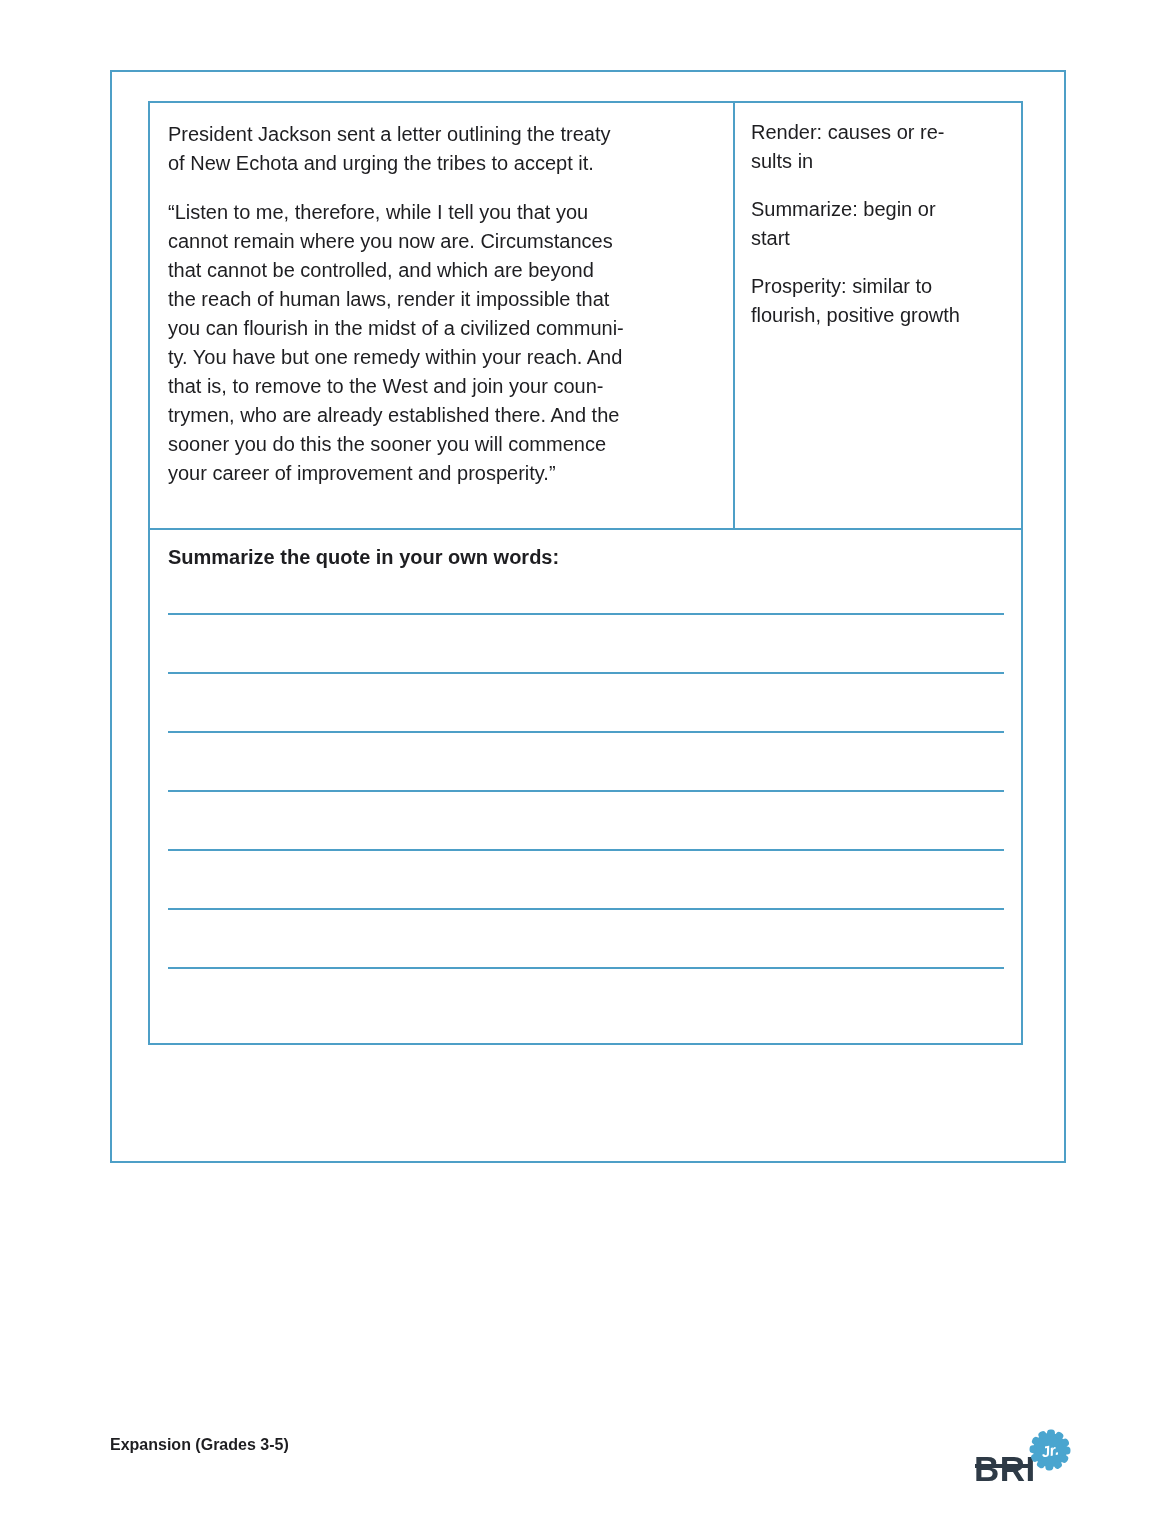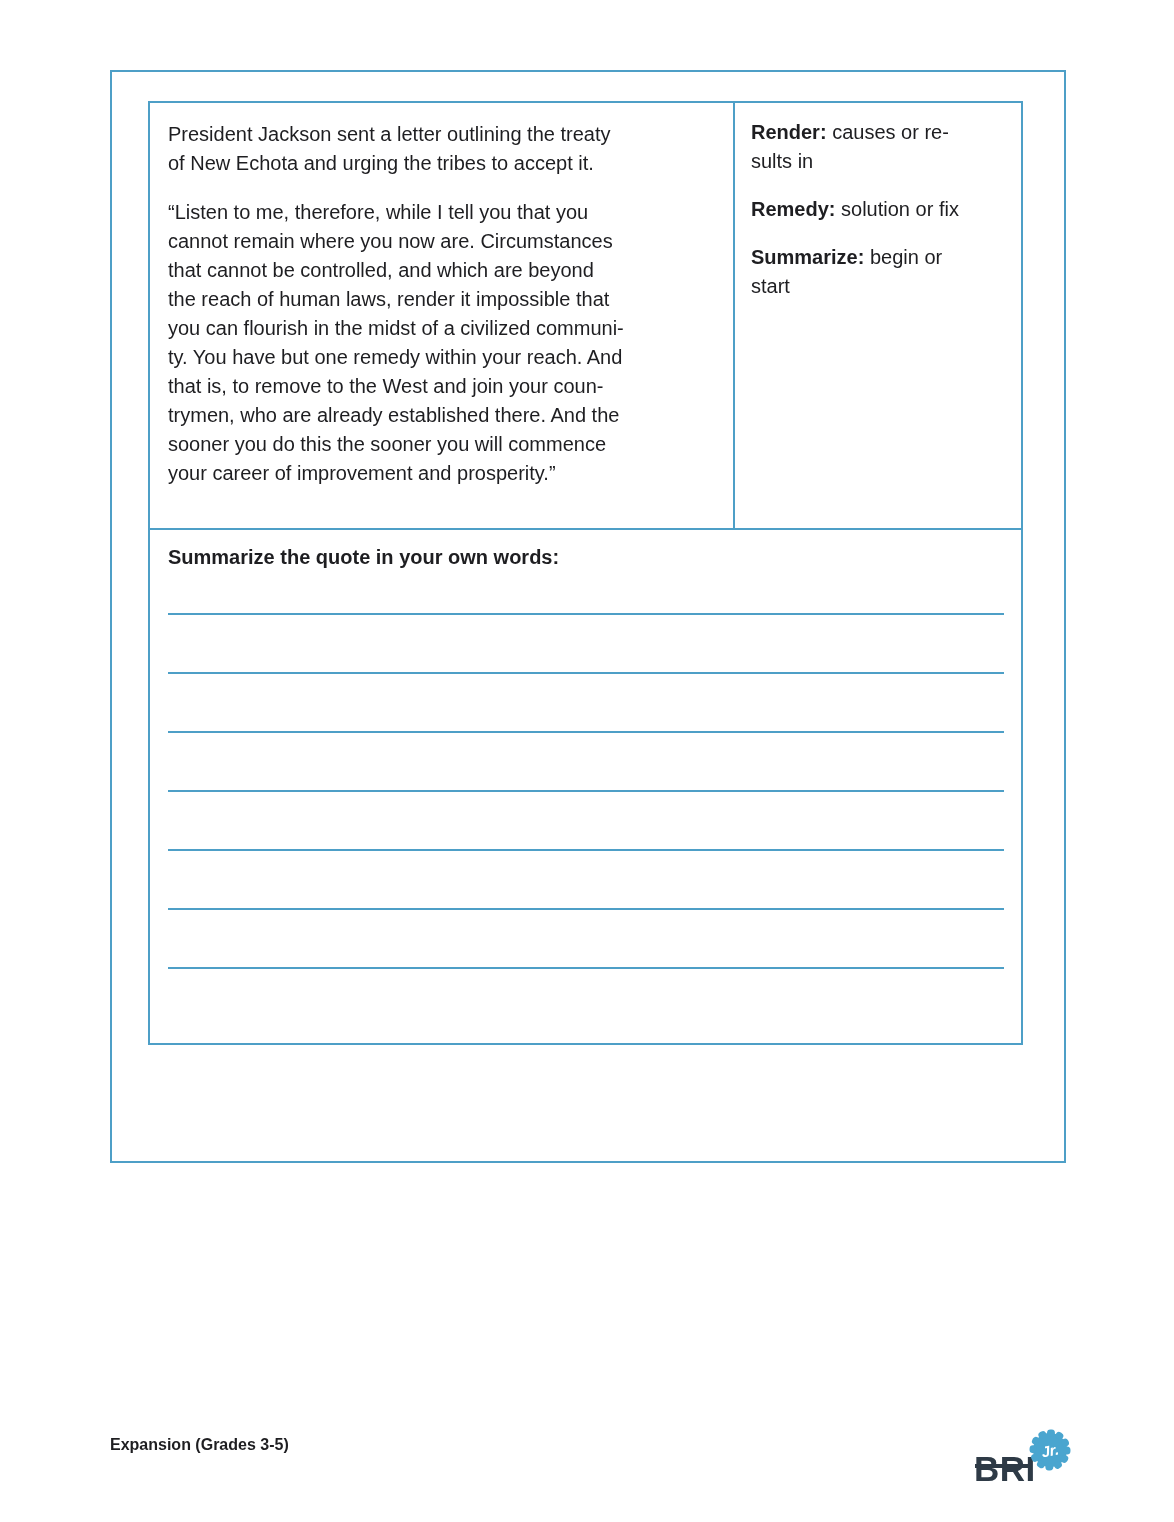--- a/index.html
+++ b/index.html
@@ -51,21 +51,21 @@
   .vocab-cell{
     flex:1;
     box-sizing:border-box;
     padding:15px 12px 0 16px;
   }
   .vocab-item{
     margin:0 0 19px 0;
     font-size:20px;line-height:29px;
     white-space:pre-line;
   }
-  .vocab-item strong{font-weight:700;}
+  .vocab-item strong{font-weight:400;}
   .summary-cell{
     flex:1;
     box-sizing:border-box;
     padding:13px 17px 0 18px;
   }
   .summary-prompt{
     margin:0;
     font-size:20px;line-height:29px;font-weight:700;
   }
   .write-line{
@@ -130,23 +130,24 @@
 ty. You have but one remedy within your reach. And
 that is, to remove to the West and join your coun-
 trymen, who are already established there. And the
 sooner you do this the sooner you will commence
 your career of improvement and prosperity.”</p>
       </div>
 
       <div class="vocab-cell">
         <p class="vocab-item"><strong>Render:</strong> <span>causes or re-
 sults in</span></p>
-        <p class="vocab-item"><strong>Remedy:</strong> <span>solution or fix</span></p>
         <p class="vocab-item"><strong>Summarize:</strong> <span>begin or
 start</span></p>
+        <p class="vocab-item"><strong>Prosperity:</strong> <span>similar to
+flourish, positive growth</span></p>
       </div>
 
     </div>
 
     <div class="summary-cell">
       <p class="summary-prompt">Summarize the quote in your own words:</p>
       <div>
           <div class="write-line"></div>
           <div class="write-line"></div>
           <div class="write-line"></div>

